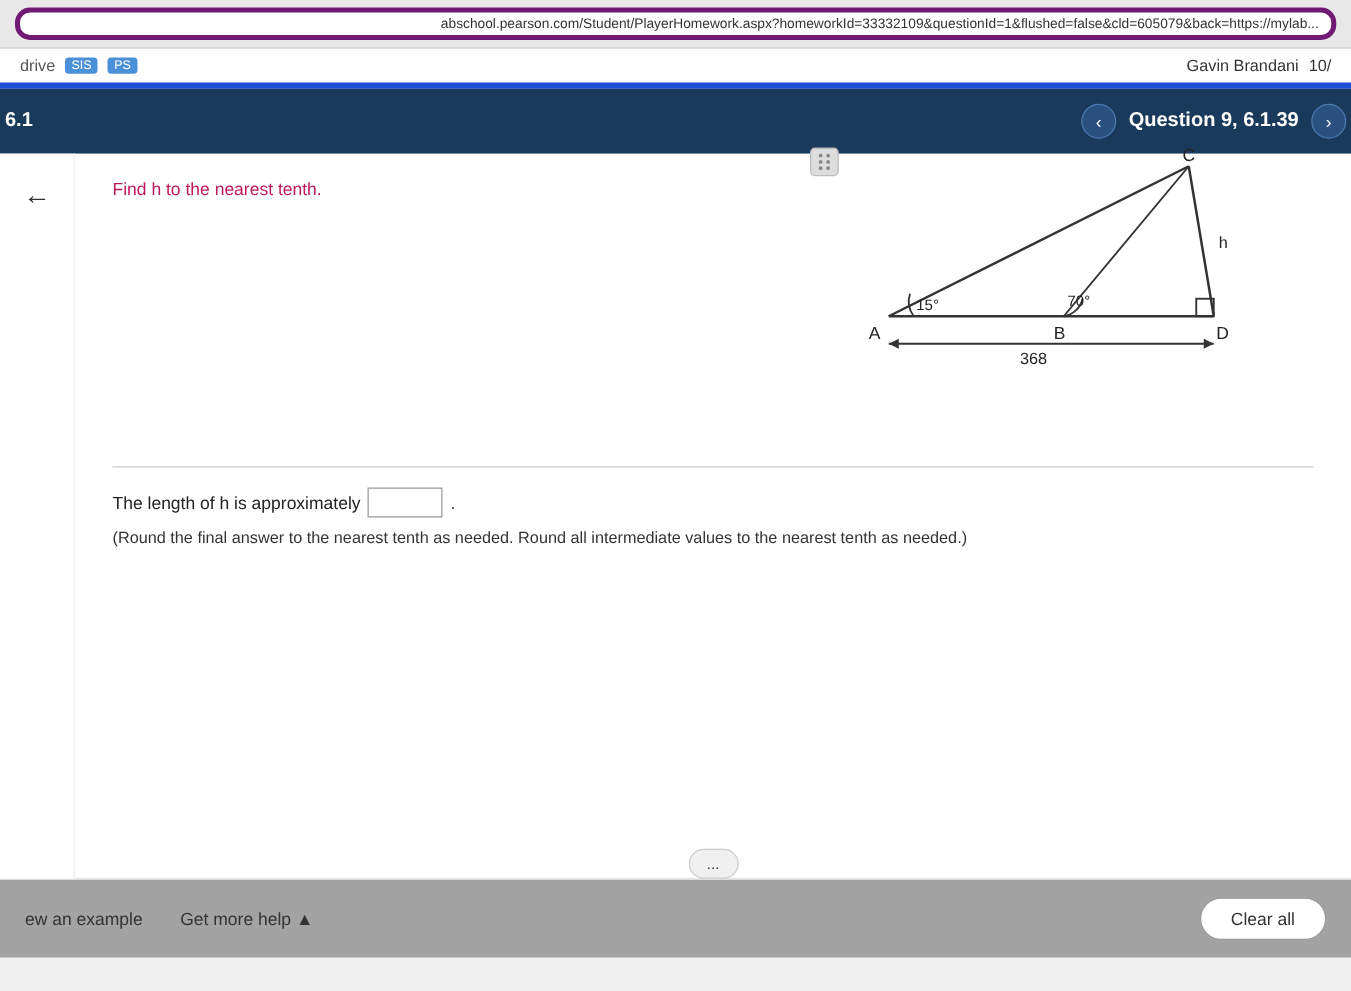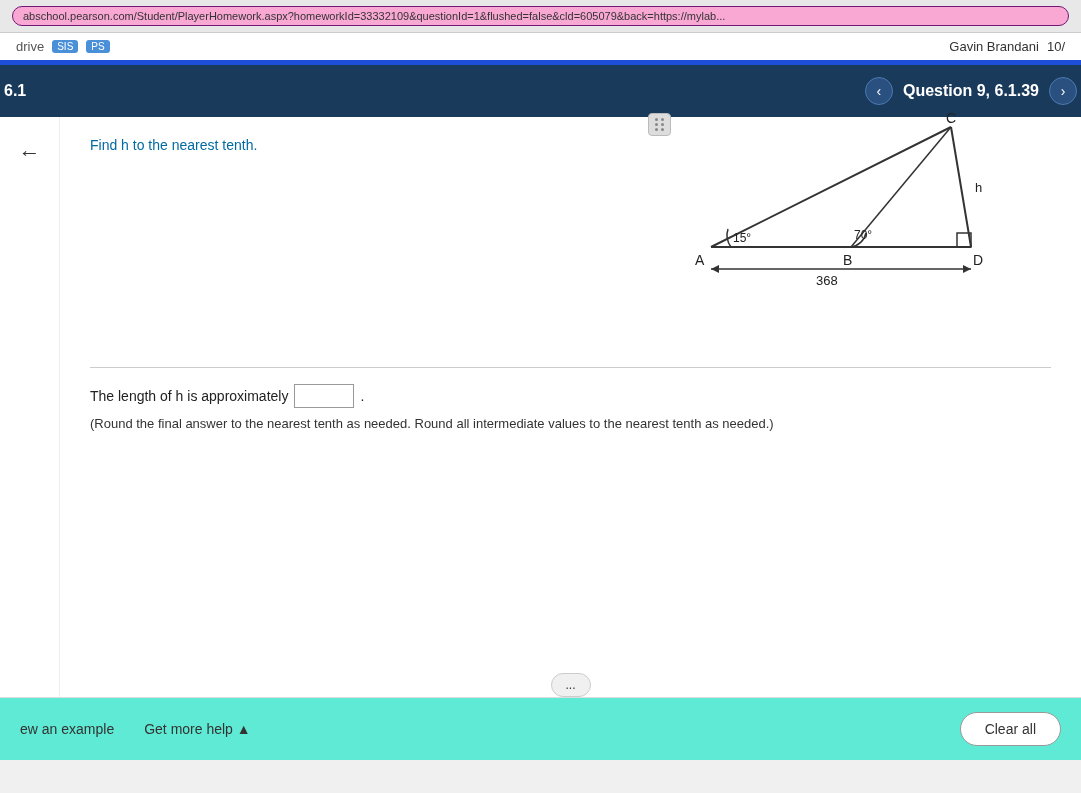--- a/index.html
+++ b/index.html
@@ -17,29 +17,30 @@
       padding: 6px 12px;
       font-size: 12px;
       color: #333;
       border-bottom: 1px solid #ccc;
       display: flex;
       align-items: center;
       gap: 8px;
     }
     .browser-bar .url {
       flex: 1;
-      background: #f9a8d4;
-      border: 1px solid #701a75;
+      background: #ffffff;
+      border: 4px solid #701a75;
       border-radius: 12px;
       padding: 3px 10px;
       font-size: 11px;
       color: #333;
       overflow: hidden;
       text-overflow: ellipsis;
       white-space: nowrap;
+      text-align: right;
     }
 
     
     .top-nav {
       background: white;
       padding: 6px 16px;
       display: flex;
       align-items: center;
       gap: 8px;
       border-bottom: 5px solid #1d4ed8;
@@ -153,21 +154,21 @@
     }
 
     .content-area {
       flex: 1;
       padding: 20px 30px;
       position: relative;
     }
 
     .question-text {
       font-size: 14px;
-      color: #0369a1;
+      color: #be185d;
       margin-bottom: 20px;
     }
 
     
     .diagram-area {
       display: flex;
       justify-content: flex-end;
       margin-right: 60px;
       margin-top: -30px;
     }
@@ -237,21 +238,21 @@
       border: 1px solid #ccc;
       border-radius: 12px;
       padding: 4px 14px;
       font-size: 12px;
       cursor: pointer;
       color: #333;
     }
 
     
     .bottom-bar {
-      background: #5eead4;
+      background: #a3a3a3;
       border-top: 1px solid #ddd;
       padding: 14px 20px;
       display: flex;
       align-items: center;
       gap: 30px;
     }
     .bottom-link {
       font-size: 14px;
       color: #333;
       cursor: pointer;

